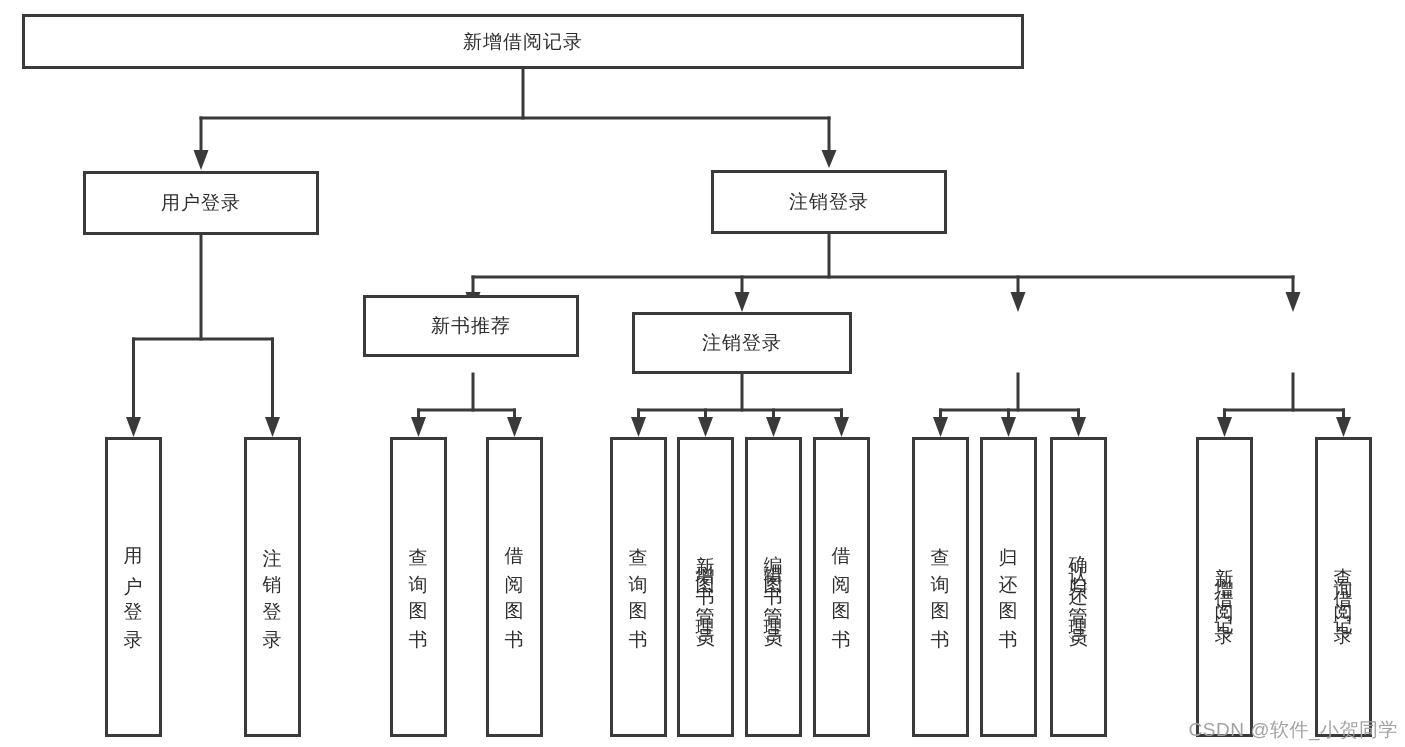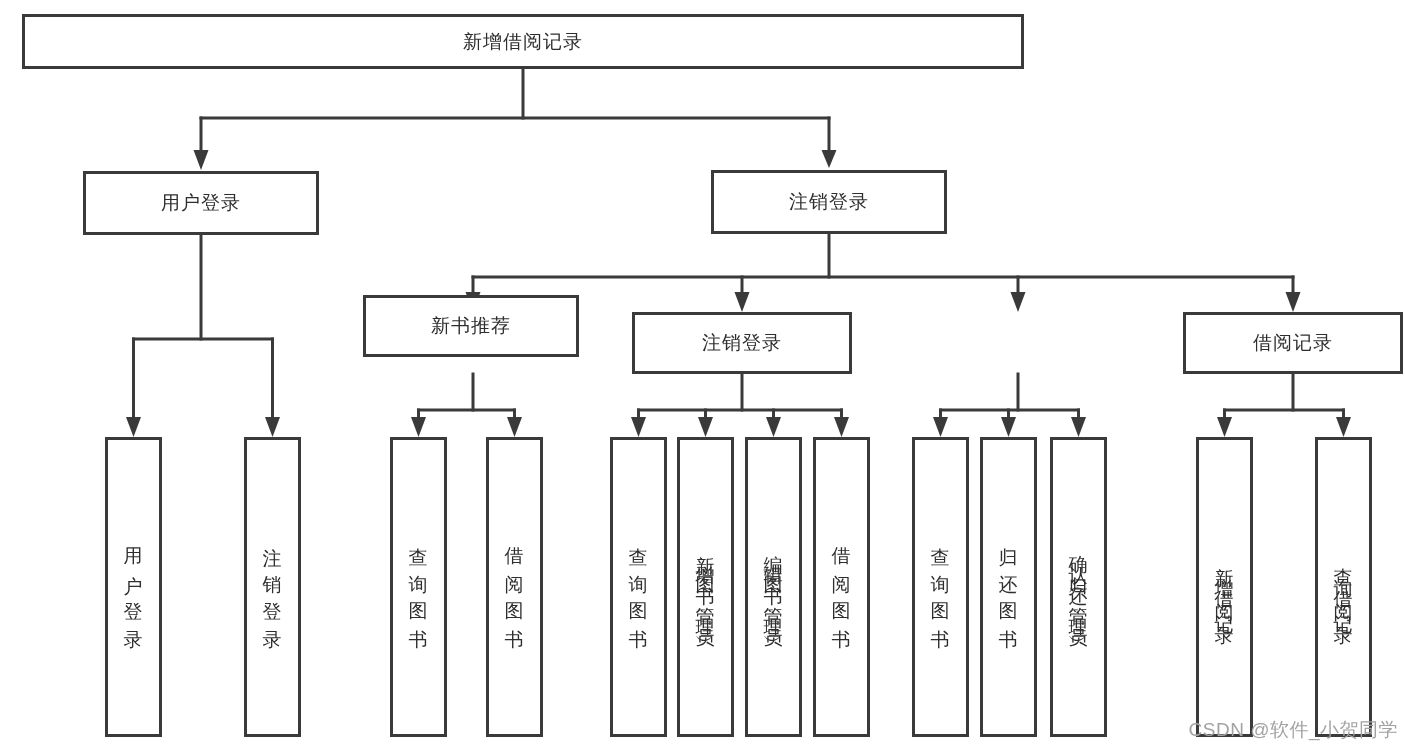--- a/index.html
+++ b/index.html
@@ -126,23 +126,20 @@
   <div class="node" style="left:711px;top:170px;width:236px;height:64px">
     <span class="hlabel">注销登录</span>
   </div>
 
   <div class="node" style="left:363px;top:295px;width:216px;height:62px">
     <span class="hlabel">新书推荐</span>
   </div>
   <div class="node" style="left:632px;top:312px;width:220px;height:62px">
     <span class="hlabel">注销登录</span>
   </div>
-  <div class="node" style="left:1183px;top:312px;width:220px;height:62px">
-    <span class="hlabel">借阅记录</span>
-  </div>
 
   <div class="node vnode" style="left:105px">
     <span class="vlabel ls4">用户登录</span>
   </div>
   <div class="node vnode" style="left:244px">
     <span class="vlabel ls4">注销登录</span>
   </div>
 
   <div class="node vnode" style="left:390px">
     <span class="vlabel ls4">查询图书</span>

